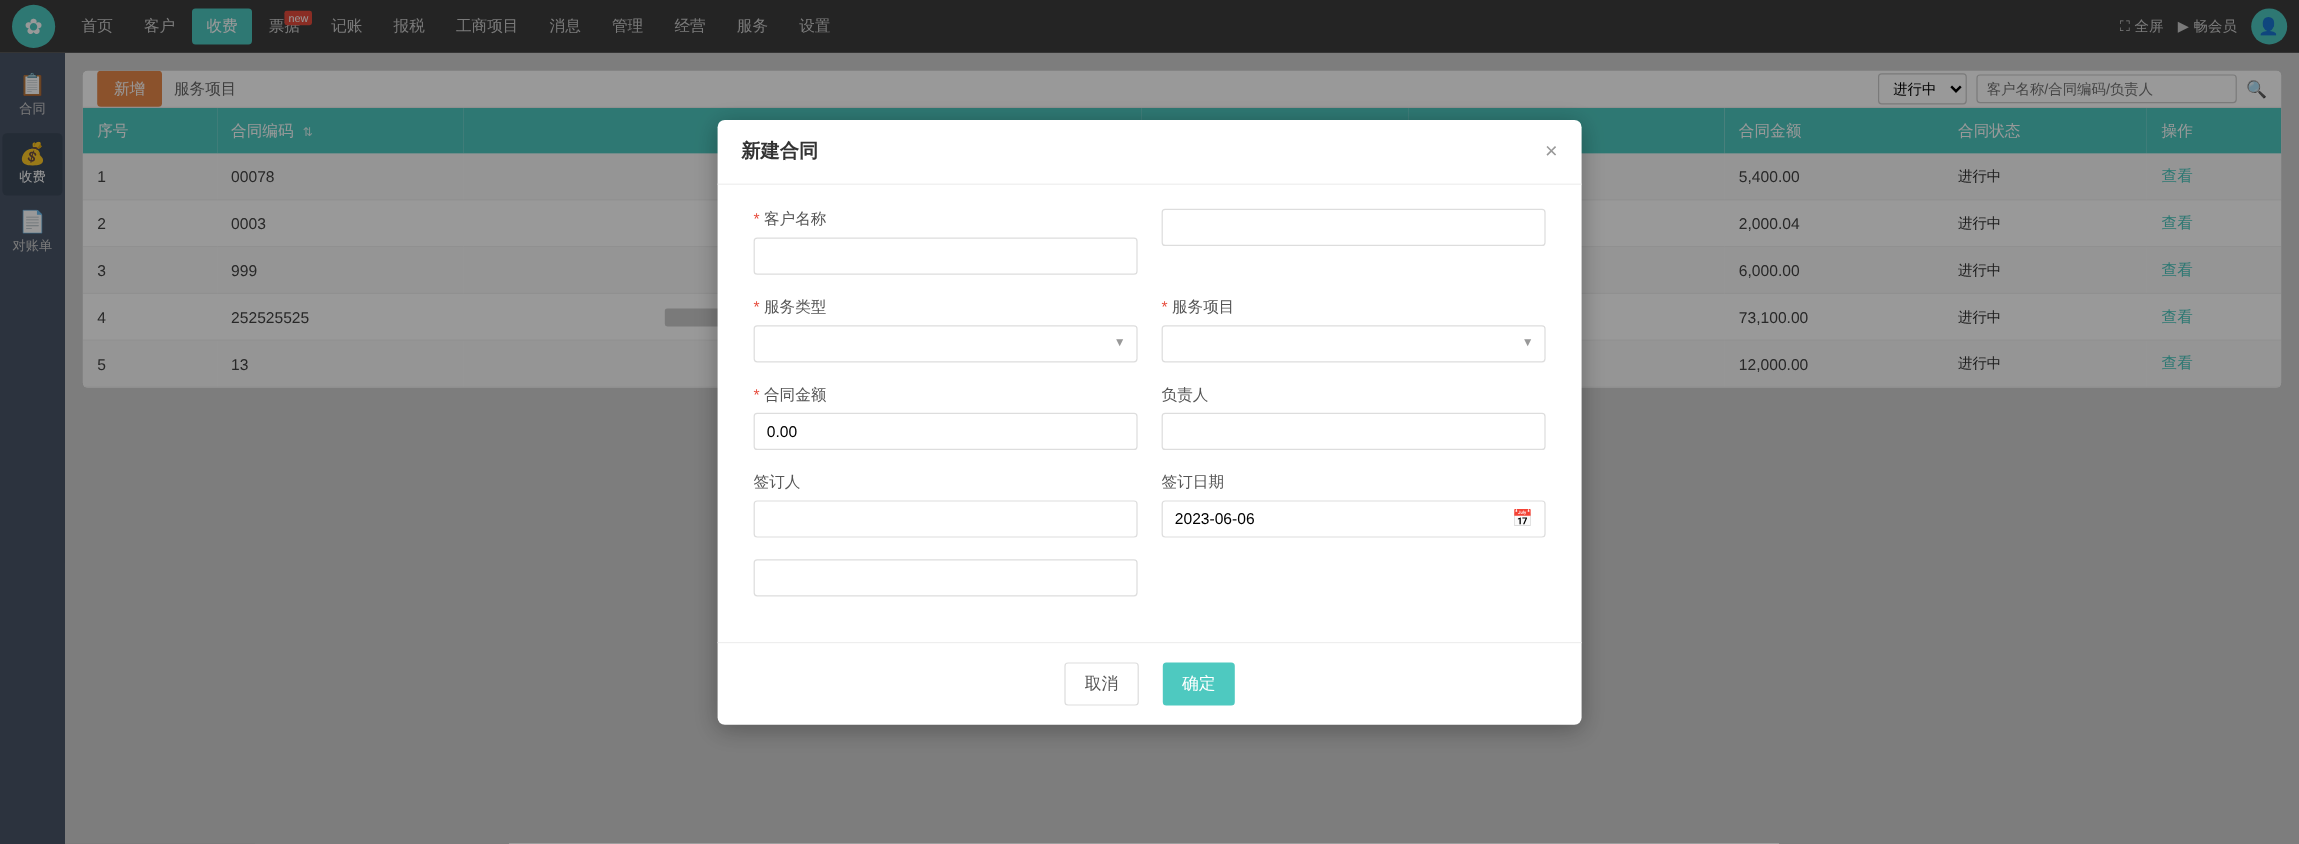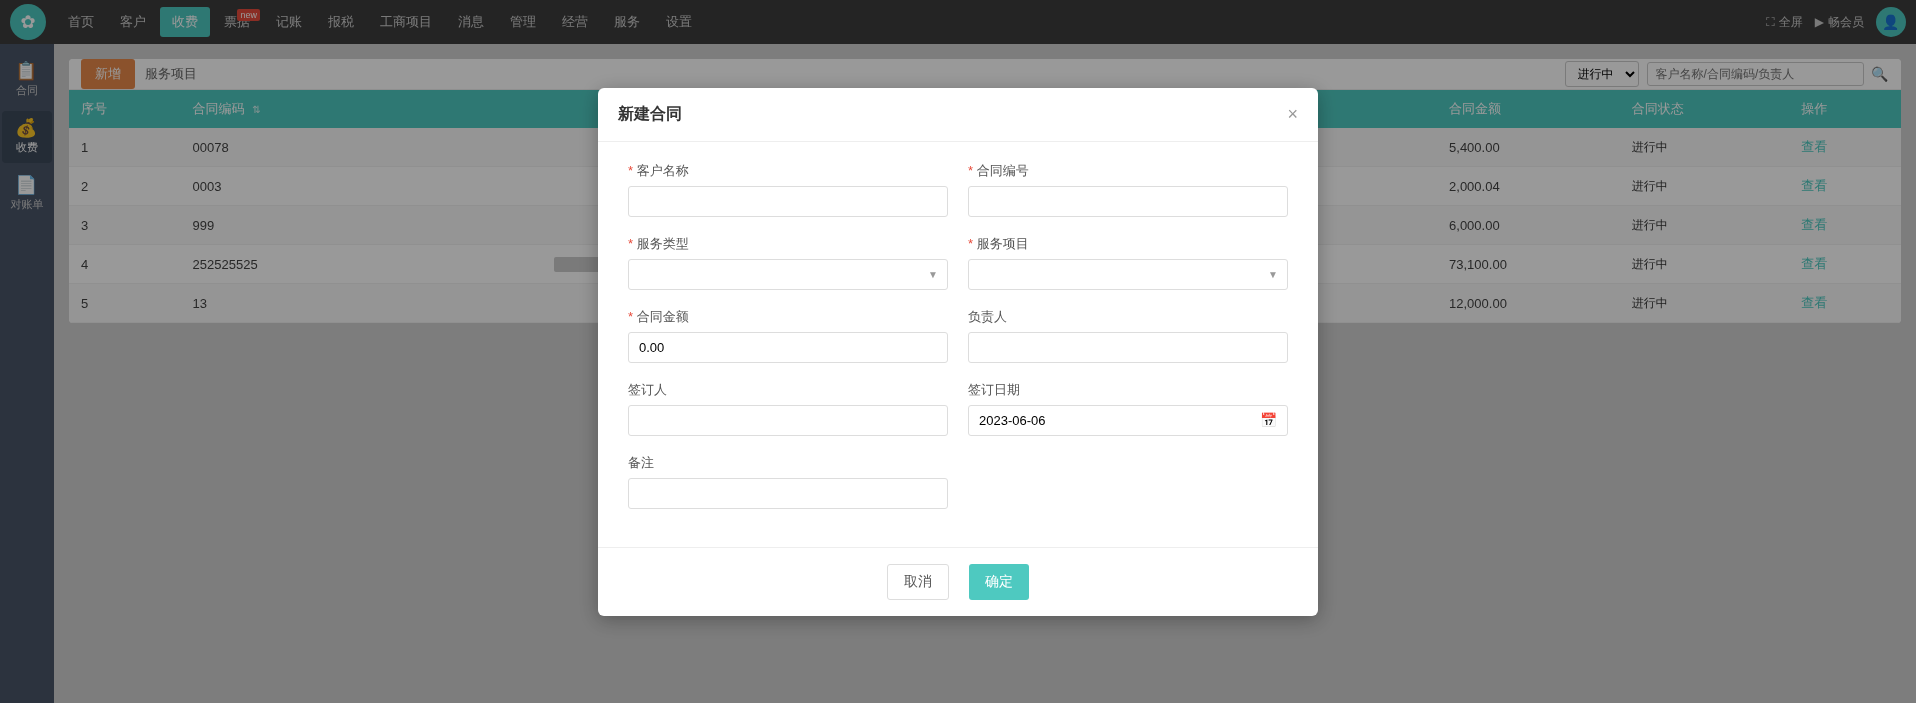--- a/index.html
+++ b/index.html
@@ -478,21 +478,20 @@
       <button class="modal-close">×</button>
     </div>
     <div class="modal-body">
 
       <div class="form-row">
         <div class="form-group">
           <label class="form-label required">客户名称</label>
           <input class="form-input" type="text" value="" style="">
         </div>
         <div class="form-group">
-          <label class="form-label required">合同编号</label>
           <input class="form-input" type="text" value="" style="">
         </div>
       </div>
 
       <div class="form-row">
         <div class="form-group">
           <label class="form-label required">服务类型</label>
           <div class="form-select-wrapper">
             <select class="form-select">
               <option value=""></option>
@@ -529,21 +528,20 @@
           <label class="form-label">签订日期</label>
           <div class="date-input-wrapper">
             <input class="form-input" type="text" value="2023-06-06" style="">
             <span class="cal-icon">📅</span>
           </div>
         </div>
       </div>
 
       <div class="form-row">
         <div class="form-group" style="flex: 0 0 calc(50% - 10px);">
-          <label class="form-label">备注</label>
           <input class="form-input" type="text" value="" style="">
         </div>
       </div>
     </div>
     <div class="modal-footer">
       <button class="btn-cancel">取消</button>
       <button class="btn-confirm">确定</button>
     </div>
   </div>
 </div>

